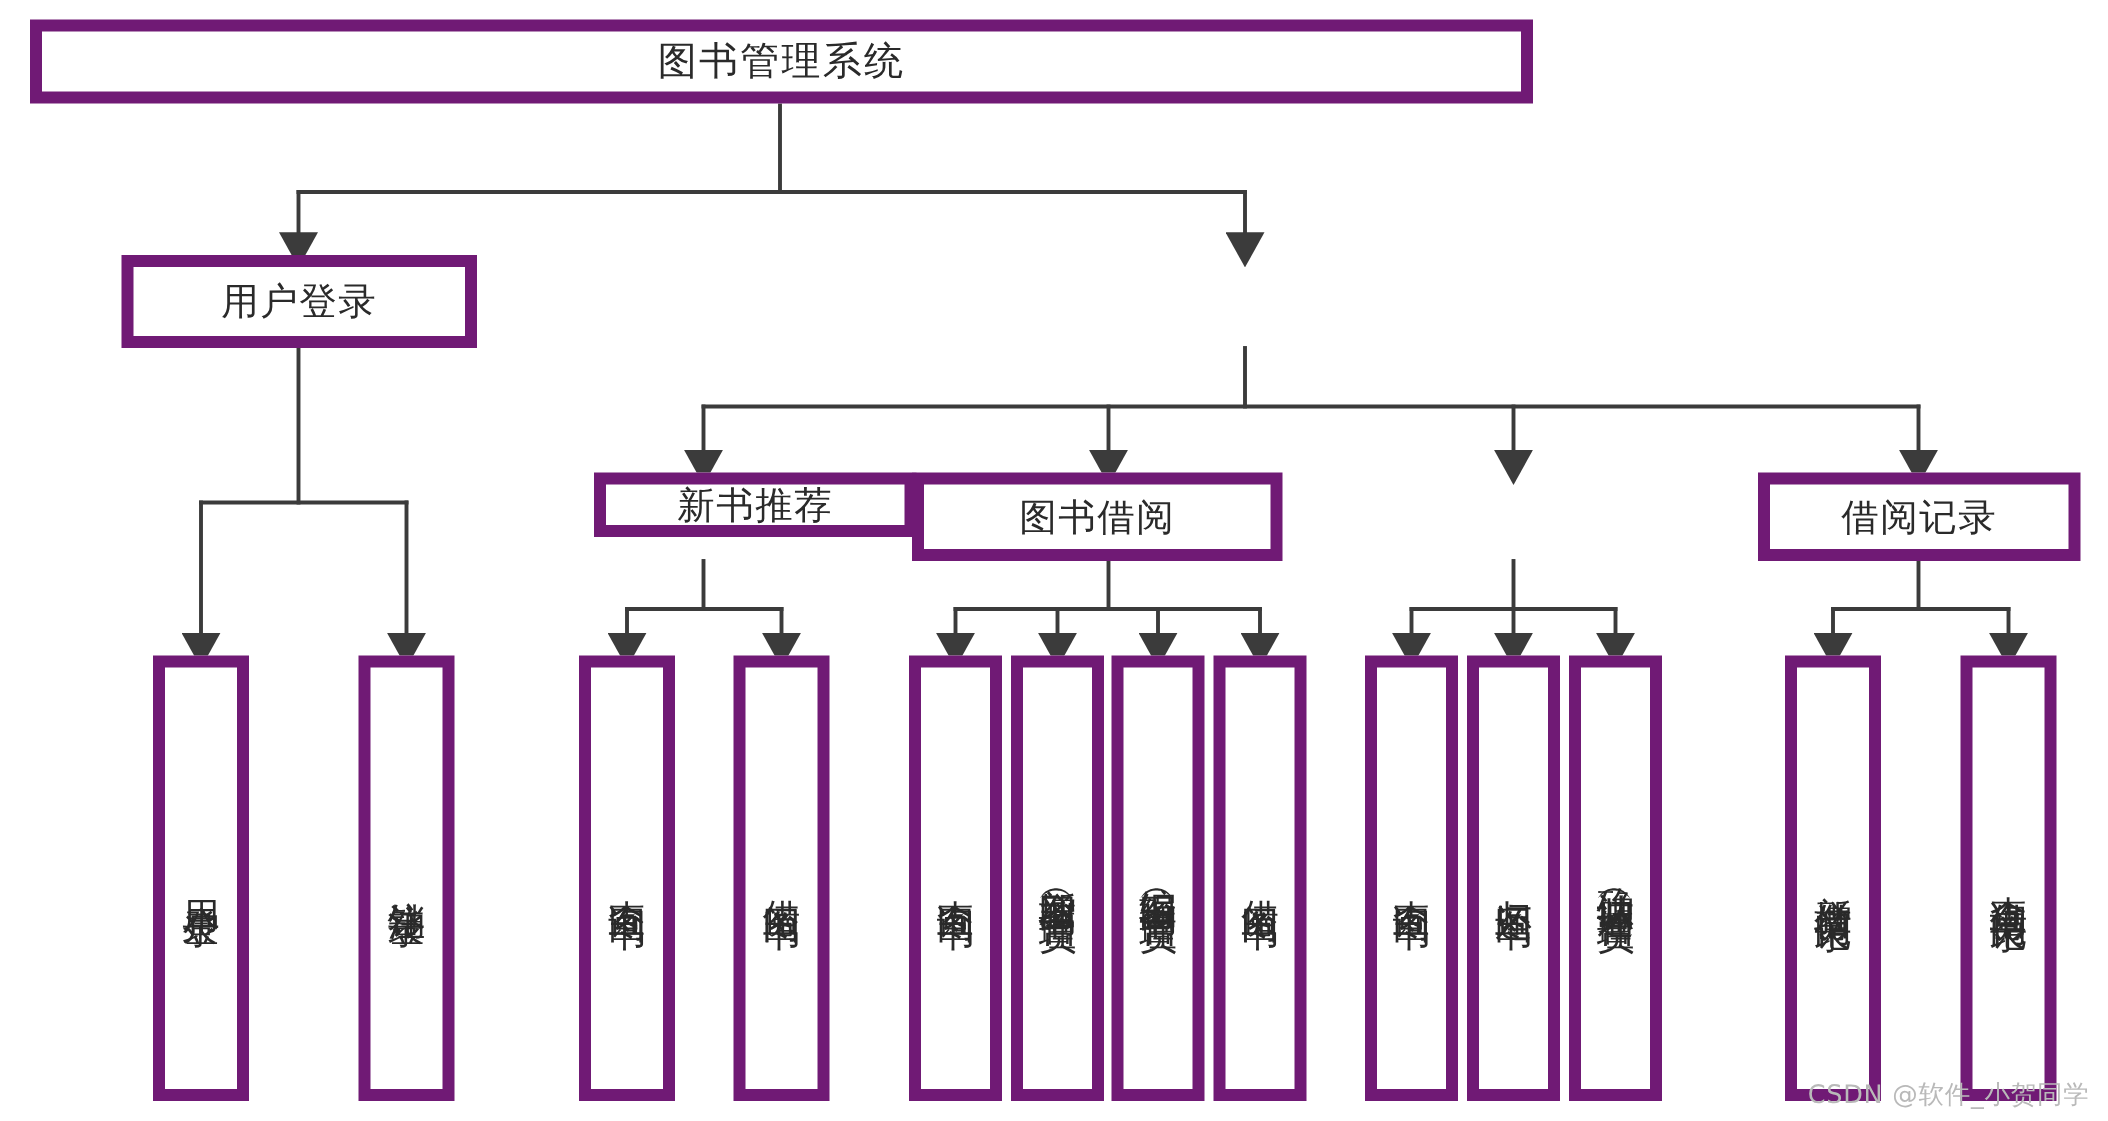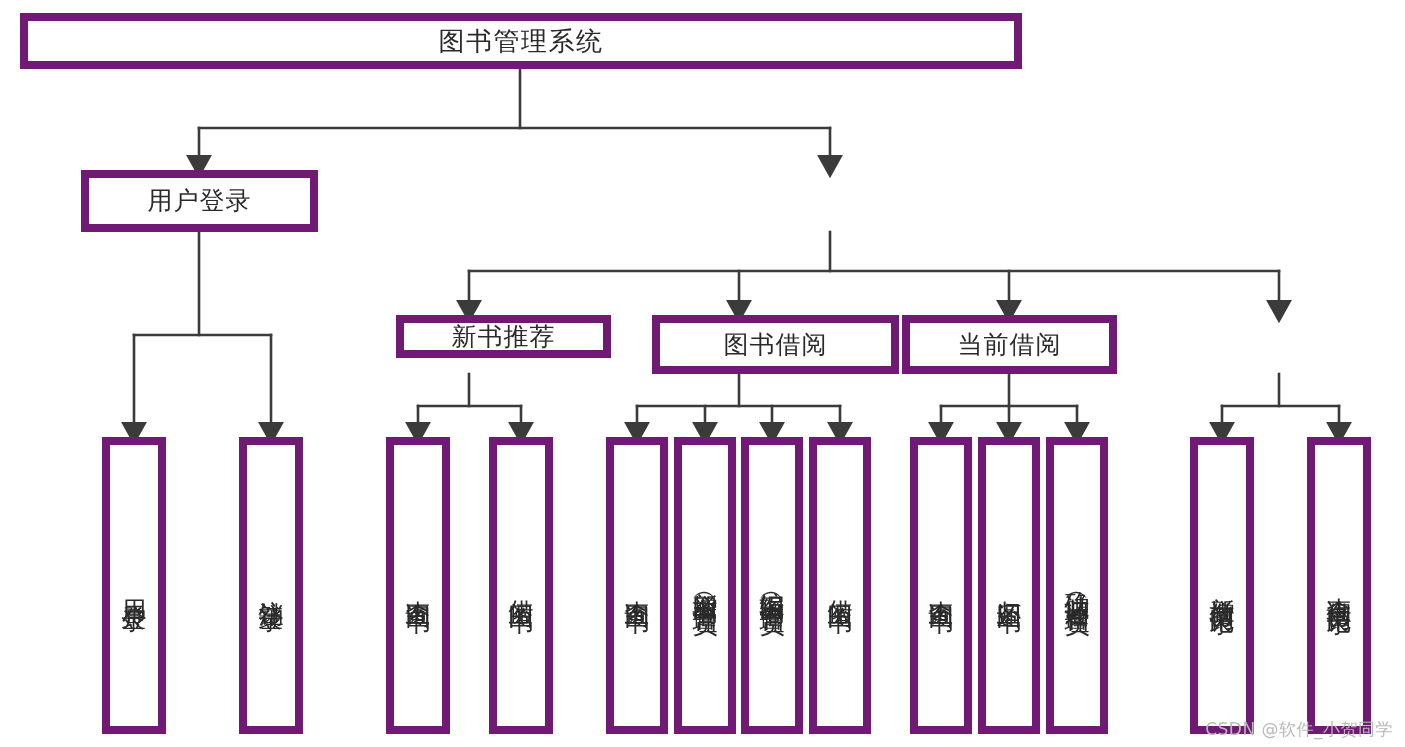--- a/index.html
+++ b/index.html
@@ -140,28 +140,28 @@
 
   <div class="node h" style="left:81px; top:170px; width:237px; height:62px;">
     <span class="label">用户登录</span>
   </div>
 
 
   <div class="node h" style="left:362px; top:315px; width:215px; height:43px;margin-left:34px;">
     <span class="label">新书推荐</span>
   </div>
 
-  <div class="node h" style="left:652px; top:315px; width:247px; height:59px;">
+  <div class="node h" style="left:608px; top:315px; width:247px; height:59px;">
     <span class="label">图书借阅</span>
   </div>
 
-  <div class="node h" style="left:902px; top:315px; width:215px; height:59px;">
-    <span class="label">当前借阅</span>
-  </div>
-
+
+  <div class="node h" style="left:1172px; top:315px; width:215px; height:59px;">
+    <span class="label">借阅记录</span>
+  </div>
 
   <div class="node v" style="left:102px; top:437px; width:64px; height:297px;">
     <span class="label">用户登录</span>
   </div>
 
   <div class="node v" style="left:239px; top:437px; width:64px; height:297px;">
     <span class="label">注销登录</span>
   </div>
 
   <div class="node v" style="left:386px; top:437px; width:64px; height:297px;">

